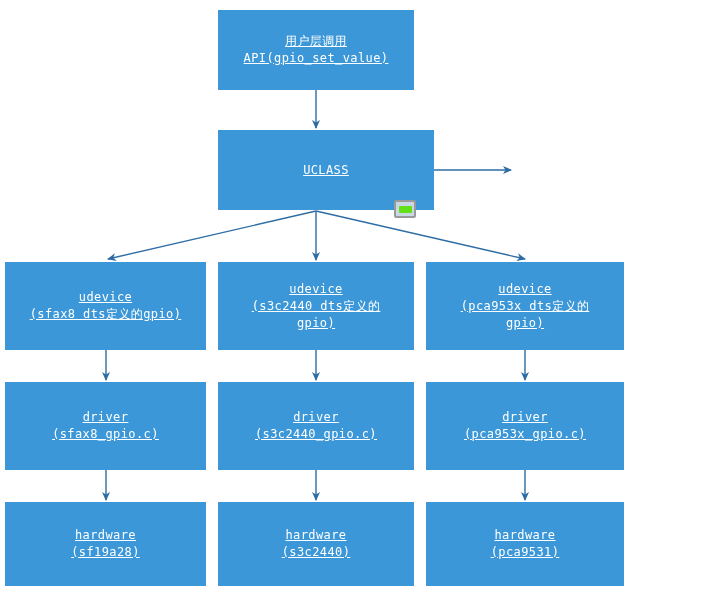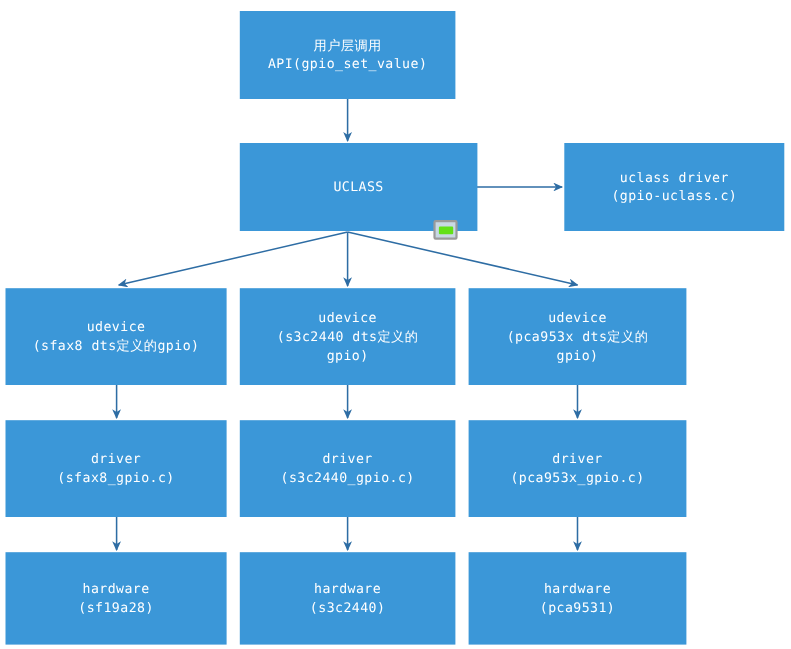--- a/index.html
+++ b/index.html
@@ -34,20 +34,21 @@
     color: #ffffff;
     display: flex;
     align-items: center;
     justify-content: center;
     text-align: center;
     font-size: 12px;
     line-height: 17px;
     letter-spacing: 0.4px;
     white-space: pre-line;
     padding: 2px 6px;
+    text-decoration: underline;
   }
   .node-text {
     display: block;
     width: 100%;
   }
   
   #n-api      { left: 218px; top: 10px;  width: 196px; height: 80px; }
   #n-uclass   { left: 218px; top: 130px; width: 216px; height: 80px; }
   #n-ucdrv    { left: 513px; top: 130px; width: 200px; height: 80px; }
   #n-udev1    { left: 5px;   top: 262px; width: 201px; height: 88px; }
@@ -120,24 +121,20 @@
   </div>
 
   <div class="node" id="n-uclass">
     <span class="node-text">UCLASS</span>
   </div>
 
   <div id="uclass-widget">
     <span class="widget-bar"></span>
   </div>
 
-  <div class="node" id="n-ucdrv">
-    <span class="node-text">uclass driver
-(gpio-uclass.c)</span>
-  </div>
 
   <div class="node" id="n-udev1">
     <span class="node-text">udevice
 (sfax8 dts定义的gpio)</span>
   </div>
 
   <div class="node" id="n-udev2">
     <span class="node-text">udevice
 (s3c2440 dts定义的
 gpio)</span>

